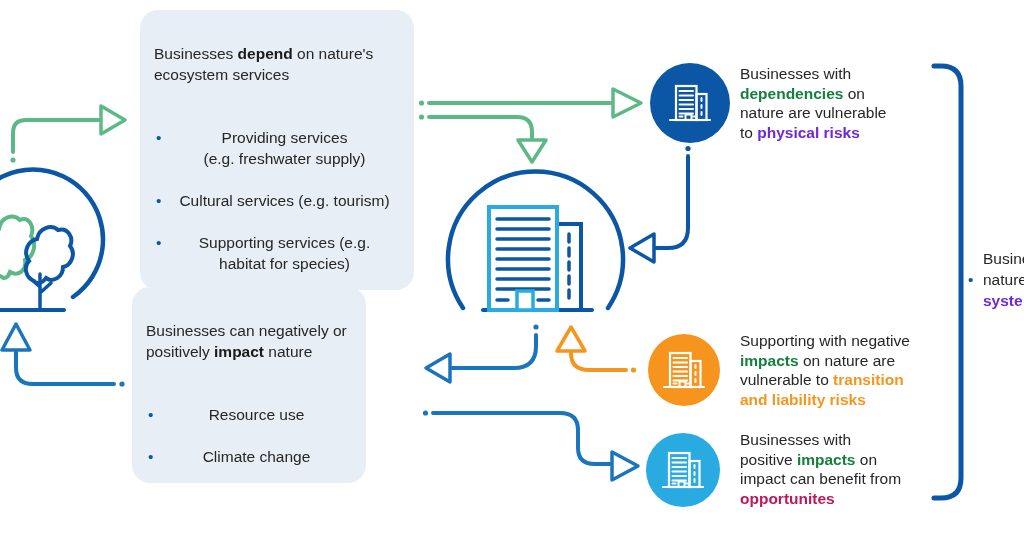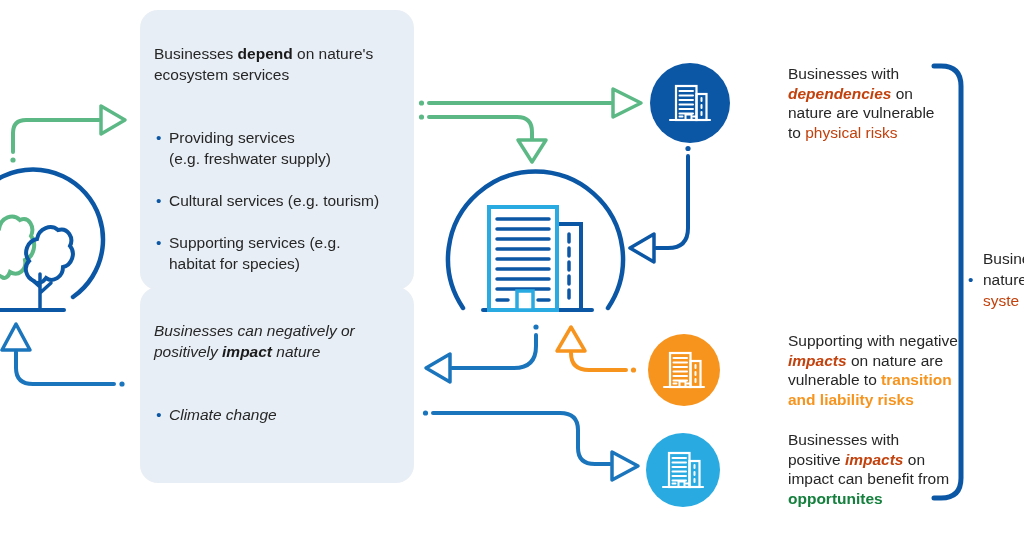--- a/index.html
+++ b/index.html
@@ -7,38 +7,37 @@
     position:relative;width:1024px;height:536px;overflow:hidden;background:#ffffff;
     font-family:"Liberation Sans","DejaVu Sans",sans-serif;color:#262626;
   }
   .layer{position:absolute;left:0;top:0;}
   .box{
     position:absolute;background:#e8eef5;border-radius:18px;
     padding:12px 14px;box-sizing:border-box;
     font-size:15.5px;line-height:21px;white-space:pre-line;
   }
   .box-depend{left:140px;top:10px;width:274px;height:280px;}
-  .box-impact{left:140px;top:287px;width:274px;height:196px;font-style:italic;}
+  .box-impact{left:132px;top:287px;width:234px;height:196px;}
   .box .title{margin:0;}
   .box b{font-weight:bold;color:#1a1a1a;}
   .box ul{margin:0;padding:0;list-style:none;}
-  .box li{position:relative;padding-left:15px;}
+  .box li{position:relative;padding-left:15px;text-align:center;}
   .box li::before{content:"\2022";position:absolute;left:2px;color:#0b57a5;}
   .risk{
     position:absolute;width:205px;font-size:15.5px;line-height:19.5px;
     white-space:pre-line;
-    margin-left:48px;
   }
   .risk-physical{left:740px;top:64px;}
   .risk-transition{left:740px;top:331px;}
   .risk-opportunity{left:740px;top:430px;}
-  .risk b{color:#c2410c;font-style:italic;}
-  .hl-darkblue{color:#c2410c;font-weight:normal;}
+  .risk b{color:#15803d;}
+  .hl-darkblue{color:#6d28d9;font-weight:bold;}
   .hl-orange{color:#f7941e;font-weight:bold;}
-  .hl-lightblue{color:#15803d;font-weight:bold;}
+  .hl-lightblue{color:#be185d;font-weight:bold;}
   .systemic{
     position:absolute;left:966px;top:248px;width:140px;
     font-size:15.5px;line-height:21px;
   }
   .systemic .ln{display:block;padding-left:17px;}
   .systemic .ln-bullet{position:relative;padding-left:17px;}
   .systemic .ln-bullet::before{content:"\2022";position:absolute;left:2px;color:#0b57a5;}
 </style>
 </head>
 <body>
@@ -154,20 +153,21 @@
       <li>Cultural services (e.g. tourism)</li>
       <li>Supporting services (e.g.
 habitat for species)</li>
     </ul>
   </div>
 
   <div class="box box-impact">
     <p class="title"><span>Businesses can negatively or
 positively </span><b>impact</b><span> nature</span></p>
     <ul>
+      <li>Resource use</li>
       <li>Climate change</li>
       
       
     </ul>
   </div>
 
   <div class="risk risk-physical"><span>Businesses with
 </span><b>dependencies</b><span> on
 nature are vulnerable
 to </span><span class="hl-darkblue">physical risks</span></div>

